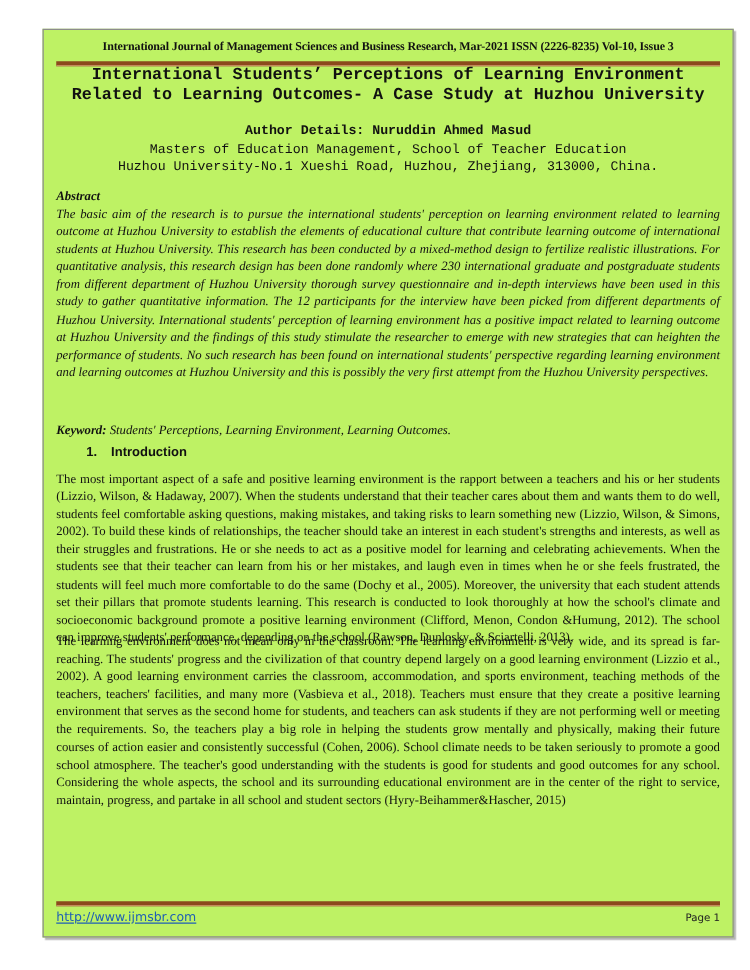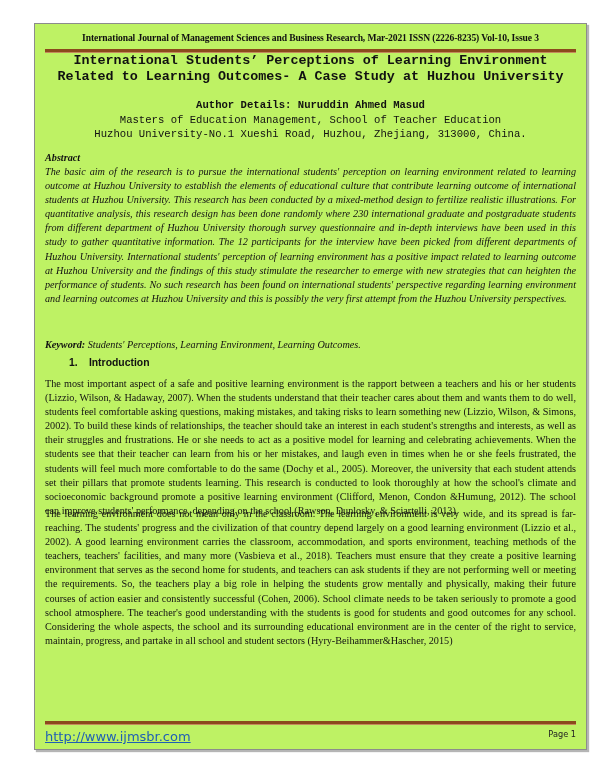--- a/index.html
+++ b/index.html
@@ -111,21 +111,21 @@
       top: 697px;
       height: 3px;
       background: #8b4a1c;
       border-bottom: 1px solid #c48a5c;
     }
     .footer-link {
       position: absolute;
       left: 10px;
       top: 705px;
       font-family: "DejaVu Sans", sans-serif;
-      font-size: 13px;
+      font-size: 10px;
       color: #1f5fb5;
       text-decoration: underline;
     }
     .footer-page {
       position: absolute;
       right: 10px;
       top: 705px;
       font-family: "DejaVu Sans", sans-serif;
       font-size: 8.2px;
       color: #222;

